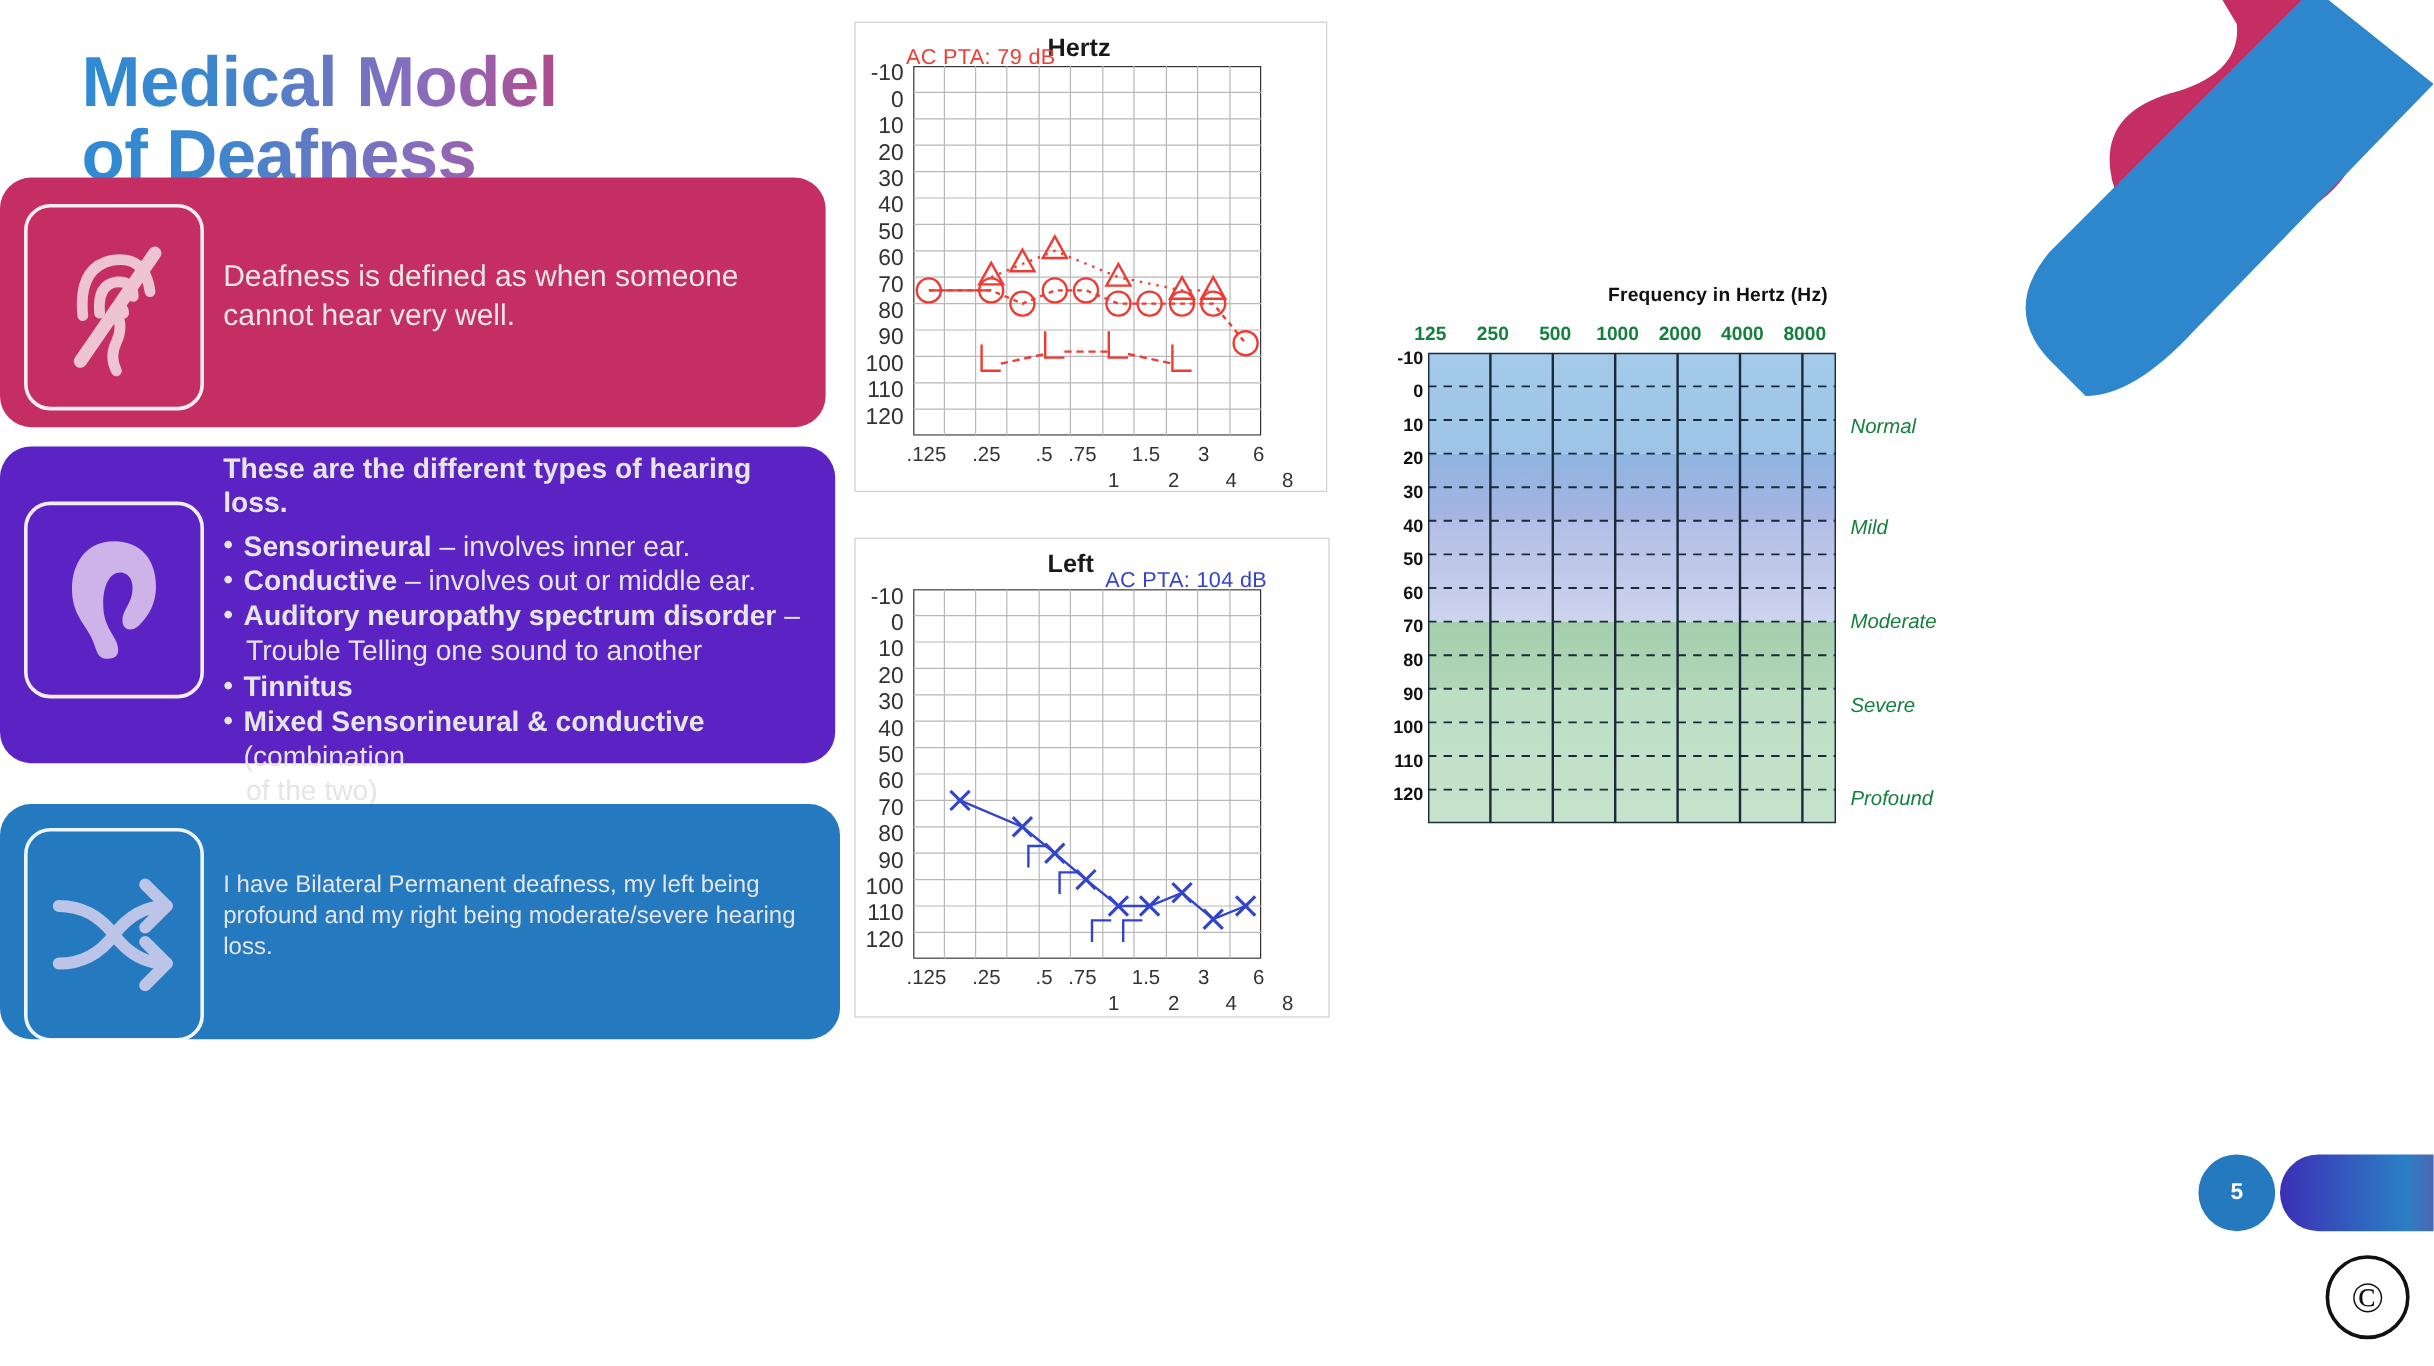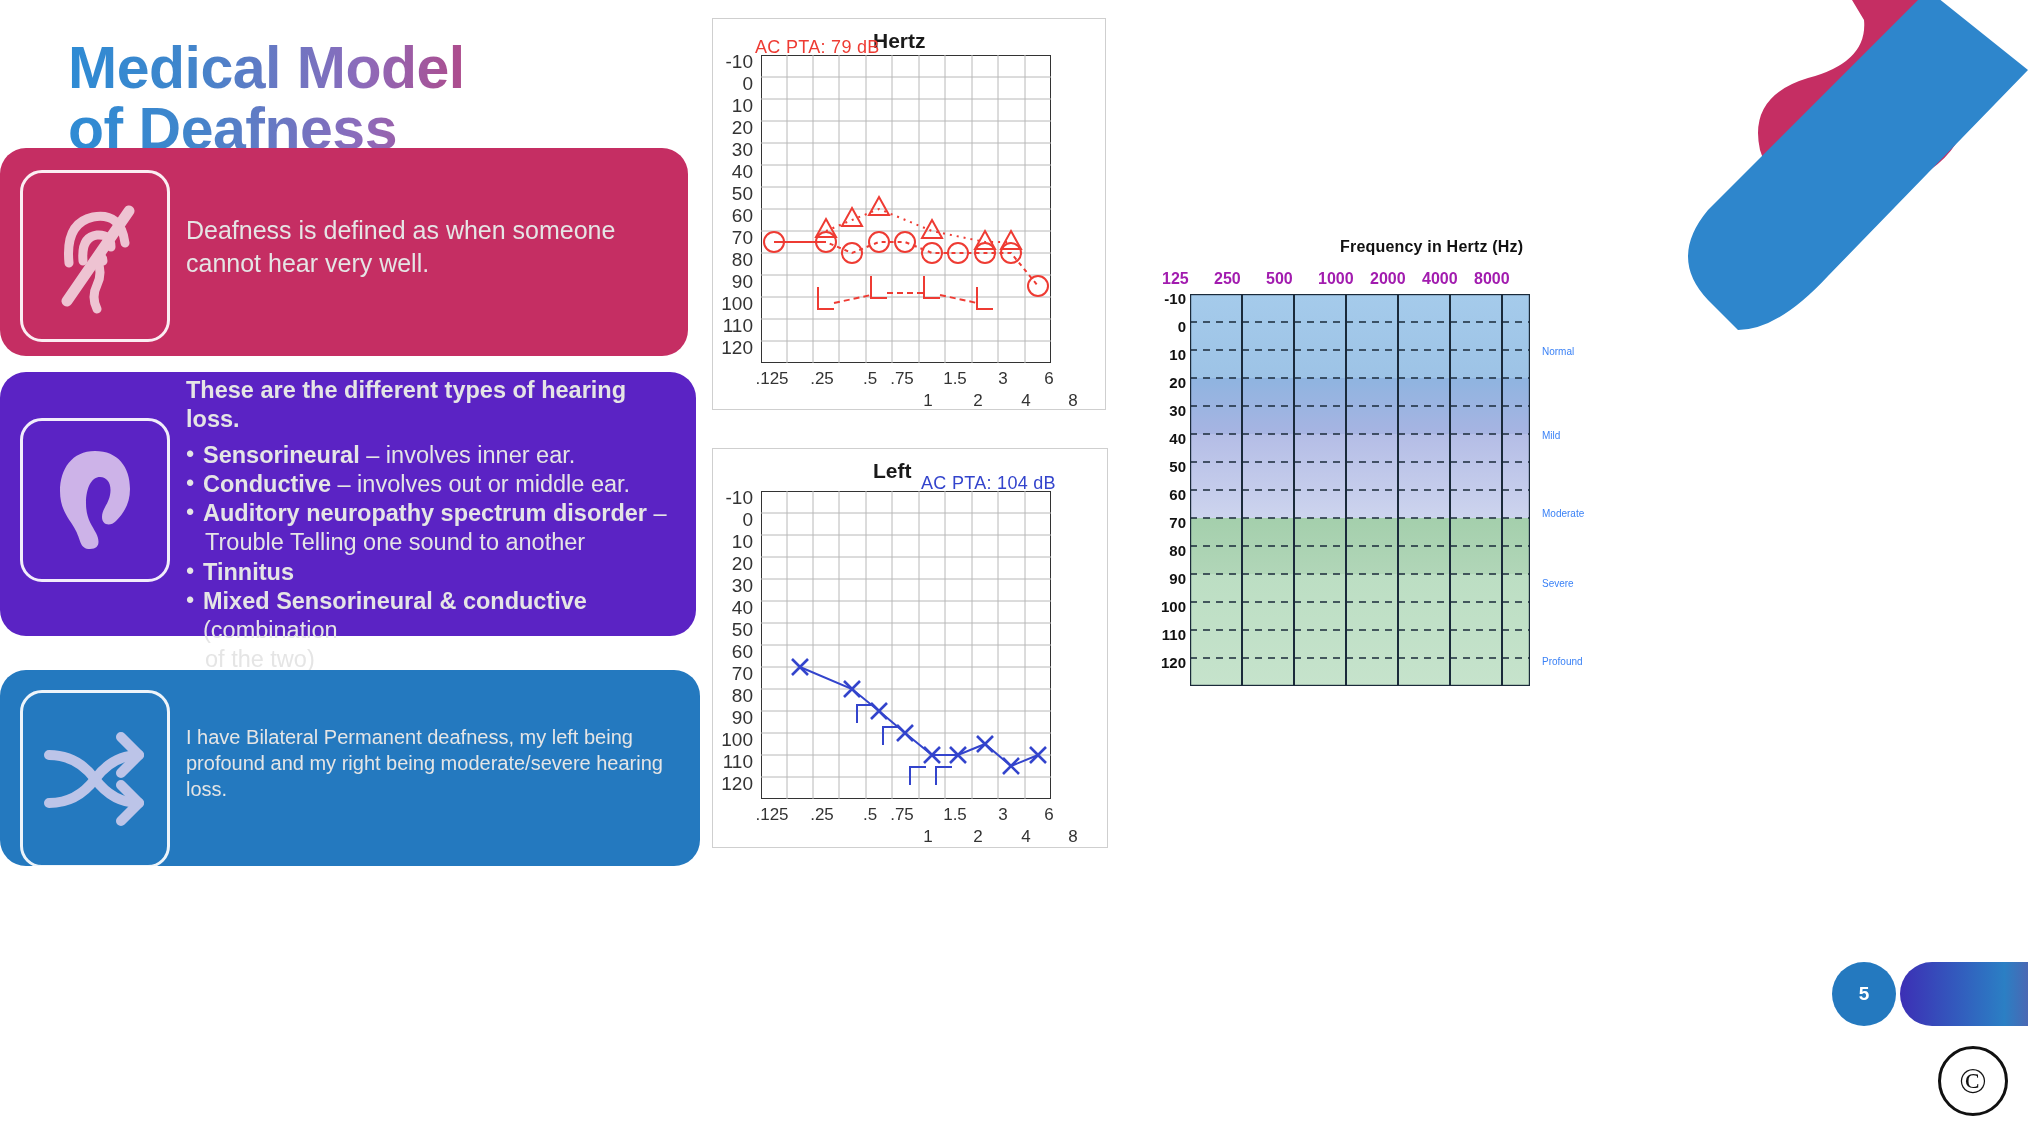--- a/index.html
+++ b/index.html
@@ -59,23 +59,23 @@
   .dbhl{position:absolute;font-size:19px;color:#333;}
   .khz{position:absolute;font-size:19px;color:#333;}
 
   
   #severity{position:absolute;left:1190px;top:238px;width:560px;height:460px;}
   #severity .sev-title{position:absolute;left:150px;top:0;font-size:16px;font-weight:700;color:#111;letter-spacing:.2px;}
   #severity .ylabel{
     position:absolute;left:-46px;top:150px;width:230px;transform:rotate(-90deg);
     transform-origin:center;font-size:14px;font-weight:700;color:#111;text-align:center;
   }
-  #severity .freq{position:absolute;font-size:16px;font-weight:700;color:#a21caf;text-align:left;width:60px;}
+  #severity .freq{position:absolute;font-size:16px;font-weight:700;color:#15803d;text-align:center;width:60px;}
   #severity .dbtick{position:absolute;font-size:15px;font-weight:700;color:#111;text-align:right;width:40px;}
-  #severity .catlab{position:absolute;font-size:10px;color:#3b82f6;}
+  #severity .catlab{position:absolute;font-size:17px;color:#15803d;font-style:italic;}
 
   
   #page-pill{
     position:absolute;left:1832px;top:962px;width:64px;height:64px;border-radius:50%;
     background:#2479bf;color:#fff;display:flex;align-items:center;justify-content:center;
     font-size:19px;font-weight:600;z-index:3;
   }
   #pill-bar{
     position:absolute;left:1900px;top:962px;width:190px;height:64px;border-radius:32px;
     background:linear-gradient(90deg,#3c2fb5 0%,#2b7fc4 55%,#9b2b88 100%);

